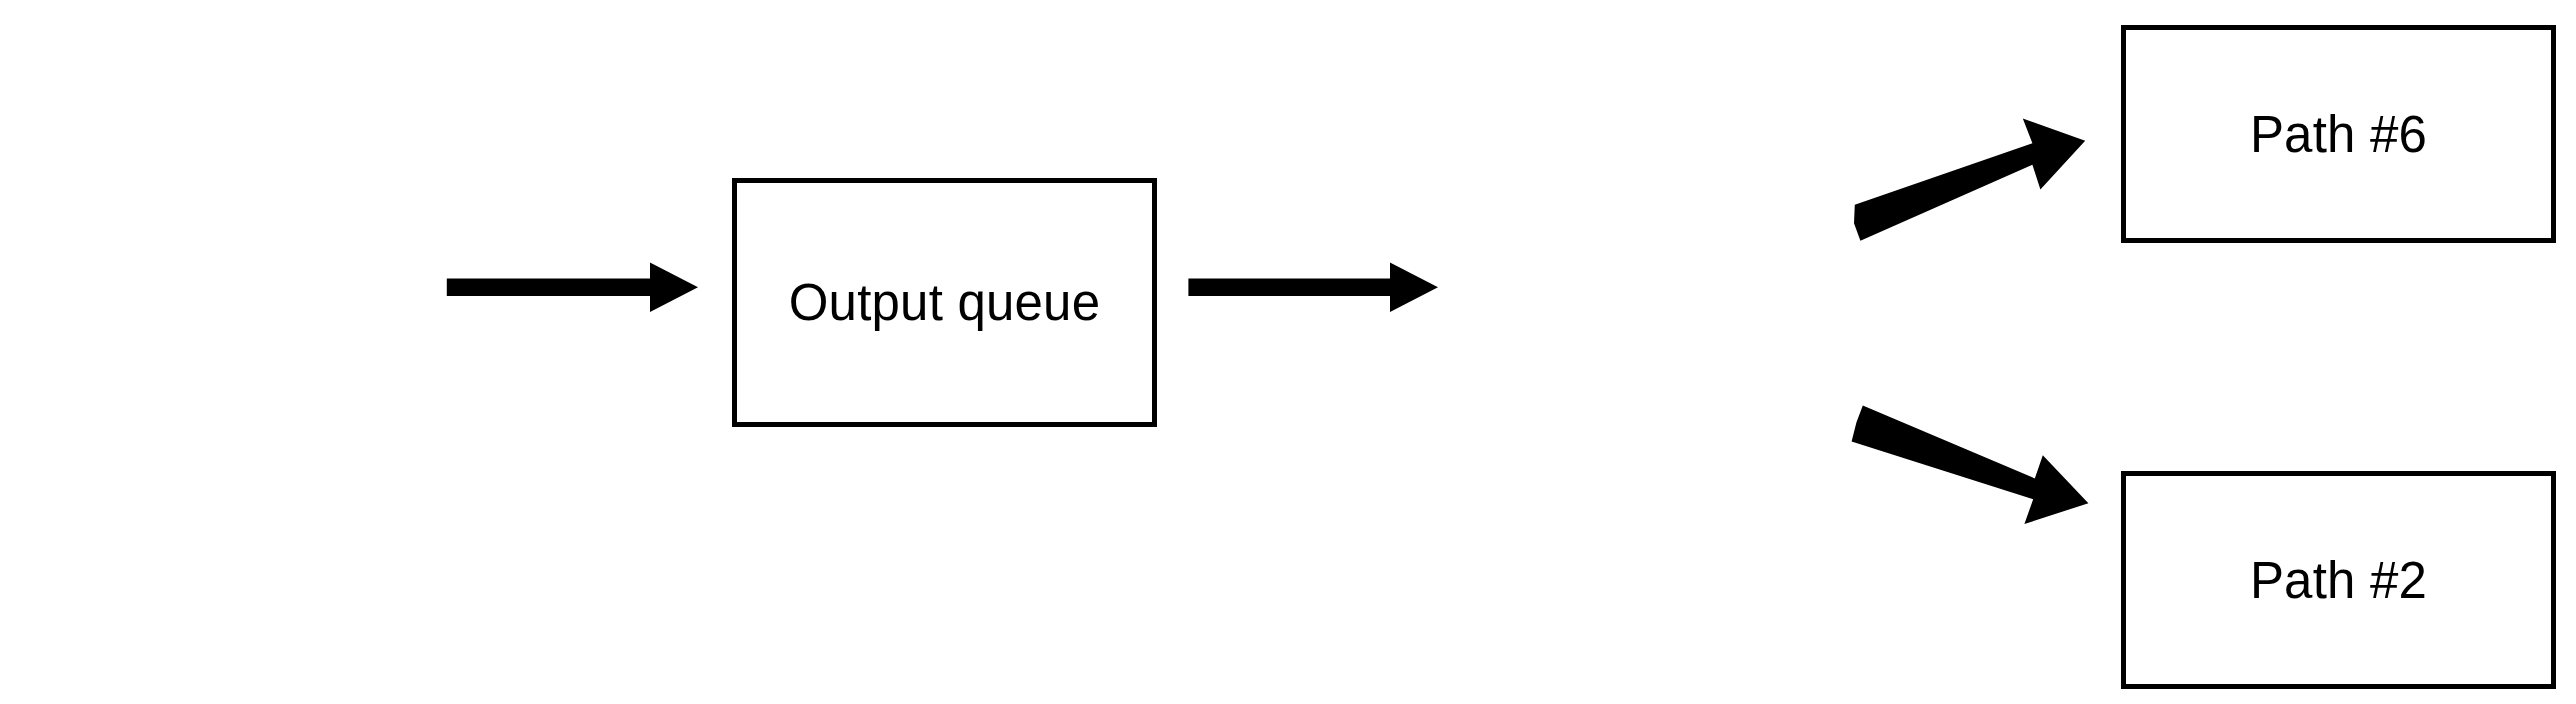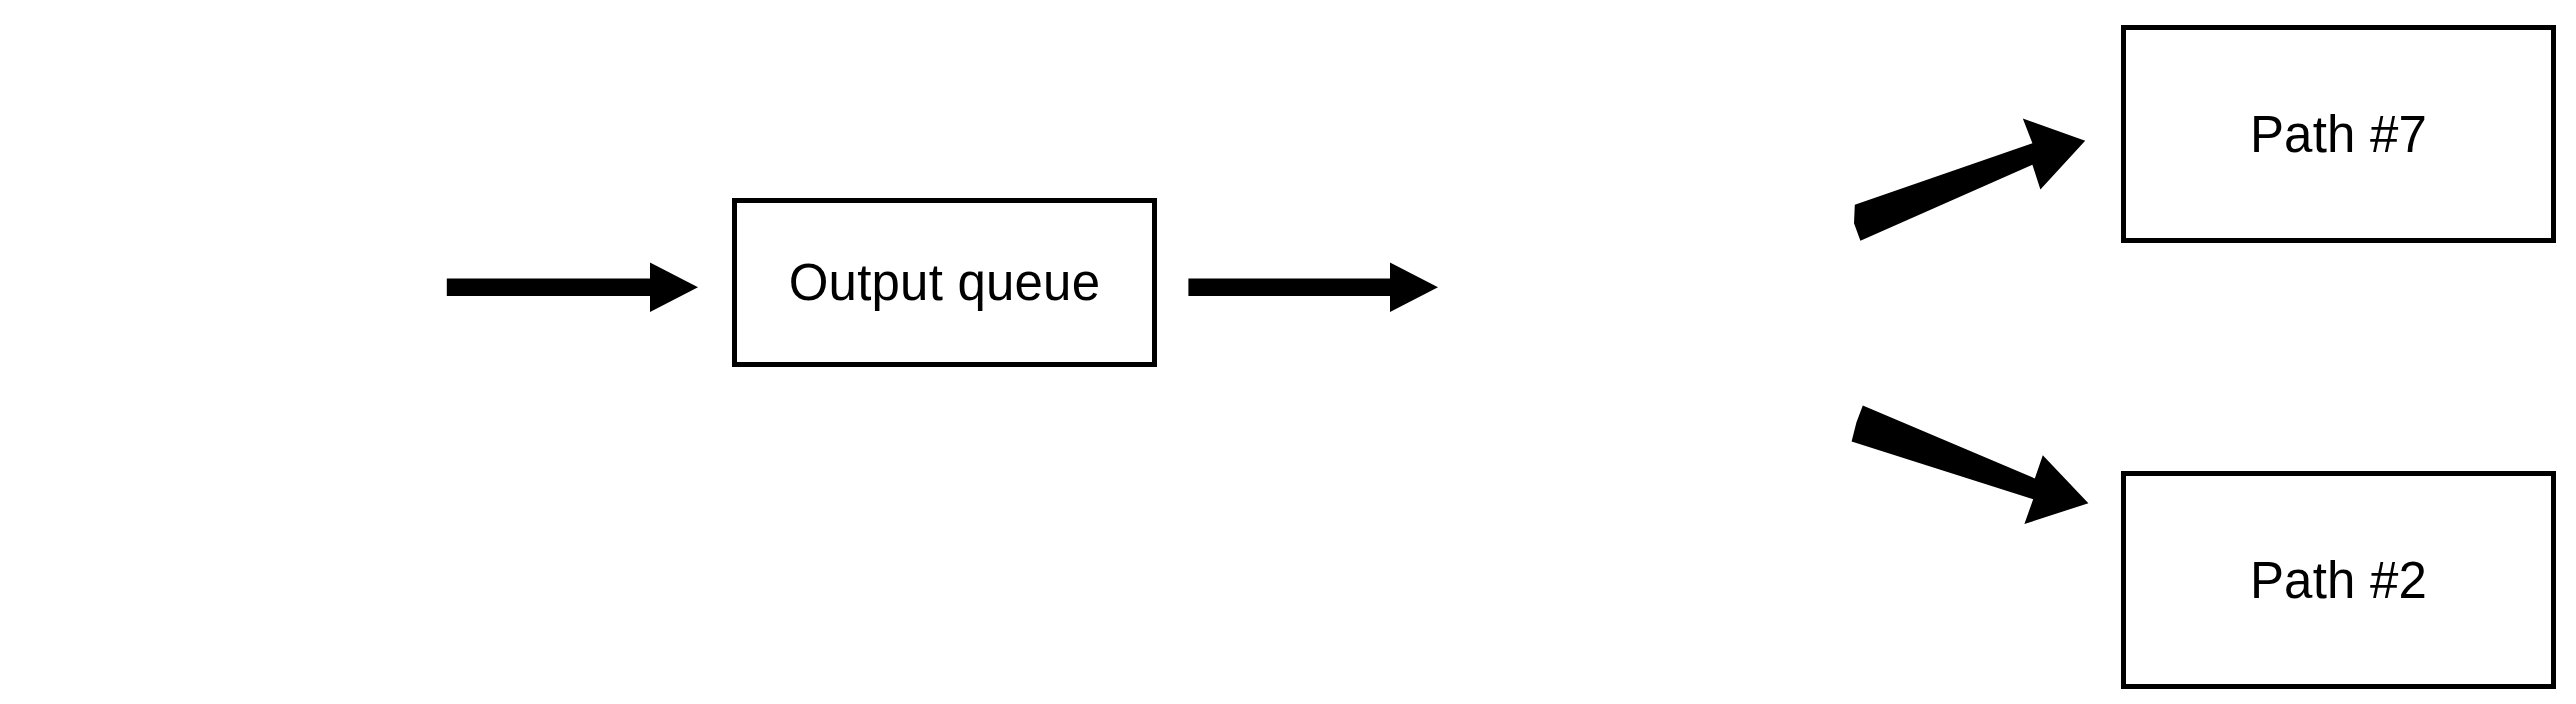--- a/index.html
+++ b/index.html
@@ -52,21 +52,21 @@
     position: absolute;
     left: 0;
     top: 0;
     width: 2576px;
     height: 704px;
     pointer-events: none;
   }
 
   
   #node-application { left: 16px;   top: 86px; width: 392px; height: 392px; }
-  #node-outputqueue { left: 732px;  top: 178px; width: 425px; height: 169px; margin-top: 20px; }
+  #node-outputqueue { left: 732px;  top: 178px; width: 425px; height: 249px; }
   #node-scheduler   { left: 1467px; top: 114px; width: 395px; height: 395px; }
   #node-path1       { left: 2121px; top: 25px;  width: 435px; height: 218px; }
   #node-path2       { left: 2121px; top: 471px; width: 435px; height: 218px; }
 </style>
 </head>
 <body>
 
 <div id="canvas">
 
   <svg class="edge-layer" viewBox="0 0 3219 880" width="2576" height="704" xmlns="http://www.w3.org/2000/svg">
@@ -88,21 +88,21 @@
     </g>
   </svg>
 
 
   <div class="node-box" id="node-outputqueue">
     <span class="node-label">Output queue</span>
   </div>
 
 
   <div class="node-box" id="node-path1">
-    <span class="node-label">Path #7</span>
+    <span class="node-label">Path #6</span>
   </div>
 
   <div class="node-box" id="node-path2">
     <span class="node-label">Path #2</span>
   </div>
 
 </div>
 
 
 </body></html>

